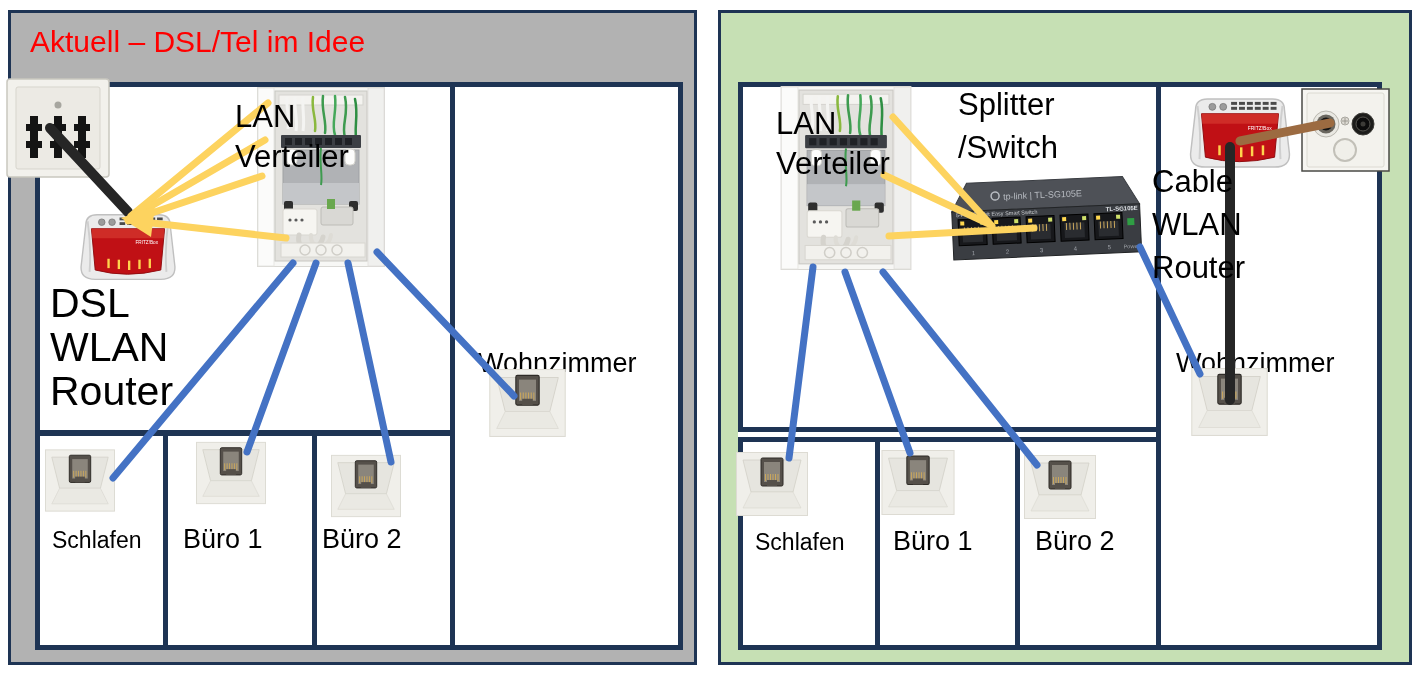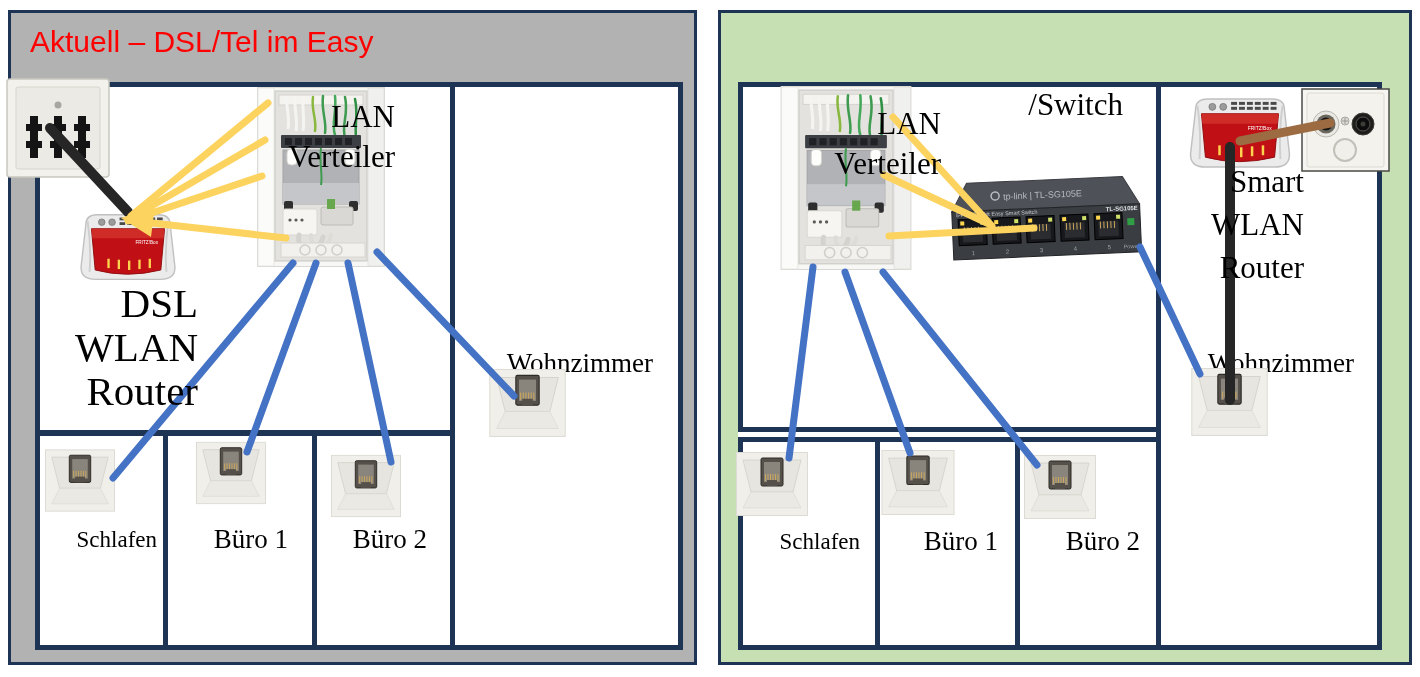--- a/index.html
+++ b/index.html
@@ -5,21 +5,21 @@
   html,body{margin:0;padding:0;background:#ffffff;}
   .stage{position:relative;width:1420px;height:677px;background:#ffffff;overflow:hidden;
          font-family:"Liberation Sans",sans-serif;}
   .abs{position:absolute;}
   .panel{border:3px solid #1e3454;}
   .panel-left{left:8px;top:10px;width:683px;height:649px;background:#b2b2b2;}
   .panel-right{left:718px;top:10px;width:688px;height:649px;background:#c6e0b4;}
   .title{color:#ff0000;font-size:30px;line-height:36px;white-space:nowrap;}
   .fp{background:#ffffff;border:5px solid #1e3454;}
   .wall{background:#1e3454;}
-  .label{color:#000;text-align:right;font-family:Liberation Serif, serif;}
+  .label{color:#000;text-align:left;}
   .ll{display:block;}
   .cables{pointer-events:none;}
   .dev{overflow:visible;}
   .switch-rot{transform:rotate(-2.5deg);}
 </style>
 </head>
 <body>
 
 <svg width="0" height="0" style="position:absolute" aria-hidden="true">
   <defs>
@@ -159,21 +159,21 @@
       <circle cx="44" cy="33" r="4" fill="#dcdad3" stroke="#a9a7a0"></circle>
       <path d="M41,33 h6 M44,30 v6" stroke="#8f8d86" stroke-width="0.8"></path>
       <circle cx="44" cy="62" r="11" fill="#f0efe9" stroke="#c2c0b8" stroke-width="2"></circle>
     </symbol>
   </defs>
 </svg>
 
 <div class="stage">
 
   <div class="abs panel panel-left"></div>
-  <div class="abs title" style="left:30px;top:24px;">Aktuell – DSL/Tel im Easy</div>
+  <div class="abs title" style="left:30px;top:24px;">Aktuell – DSL/Tel im Idee</div>
 
   <div class="abs fp" style="left:35px;top:82px;width:638px;height:558px;"></div>
   <div class="abs wall" style="left:450px;top:82px;width:5px;height:568px;"></div>
   <div class="abs wall" style="left:35px;top:430px;width:420px;height:6px;"></div>
   <div class="abs wall" style="left:163px;top:430px;width:5px;height:220px;"></div>
   <div class="abs wall" style="left:312px;top:430px;width:5px;height:220px;"></div>
 
   <div class="abs label" style="left:478px;top:348px;width:175px;font-size:27px;">Wohnzimmer</div>
 
   <svg class="abs dev" style="left:6px;top:78px;" width="104" height="100">
@@ -358,24 +358,25 @@
   </div>
   <div class="abs label" style="left:52px;top:527px;width:105px;font-size:23px;">Schlafen</div>
   <div class="abs label" style="left:183px;top:524px;width:105px;font-size:27px;">Büro 1</div>
   <div class="abs label" style="left:322px;top:524px;width:105px;font-size:27px;">Büro 2</div>
 
   <div class="abs label" style="left:776px;top:104px;width:165px;font-size:31px;line-height:40px;">
     <span class="ll">LAN</span>
     <span class="ll">Verteiler</span>
   </div>
   <div class="abs label" style="left:958px;top:83px;width:165px;font-size:31px;line-height:43px;">
+    <span class="ll">Splitter</span>
     <span class="ll">/Switch</span>
   </div>
   <div class="abs label" style="left:1152px;top:160px;width:152px;font-size:31px;line-height:43px;">
-    <span class="ll">Smart</span>
+    <span class="ll">Cable</span>
     <span class="ll">WLAN</span>
     <span class="ll">Router</span>
   </div>
   <div class="abs label" style="left:755px;top:529px;width:105px;font-size:23px;">Schlafen</div>
   <div class="abs label" style="left:893px;top:526px;width:105px;font-size:27px;">Büro 1</div>
   <div class="abs label" style="left:1035px;top:526px;width:105px;font-size:27px;">Büro 2</div>
 
 </div>
 
 </body></html>

